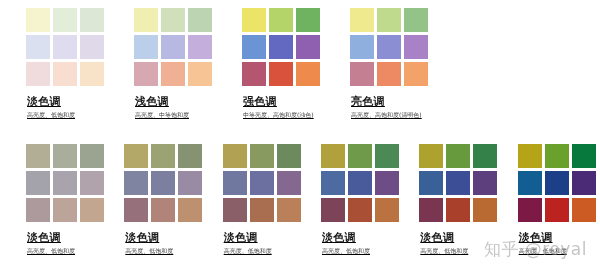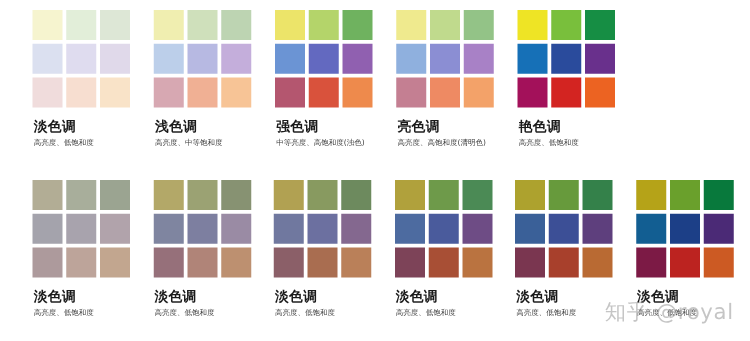--- a/index.html
+++ b/index.html
@@ -32,38 +32,39 @@
   }
   .row-top { top: 8px; }
   .row-bottom { top: 144px; }
 
   .palette {
     width: 92px;
     margin-left: 0;
     box-sizing: border-box;
   }
   .palette.first { margin-left: 26px; }
-  .palette:not(.first) { margin-left: 5px; }
+  .palette:not(.first) { margin-left: 16px; }
 
   .swatch-grid {
     display: grid;
     grid-template-columns: repeat(3, 24px);
     grid-template-rows: repeat(3, 24px);
     gap: 3px;
     width: 78px;
   }
   .swatch {
     width: 24px;
     height: 24px;
     display: block;
   }
 
   .label-block {
     margin-top: 9px;
     padding-left: 1px;
+    text-decoration: underline;
   }
   .label-title {
     font-size: 11px;
     font-weight: bold;
     color: #1a1a1a;
     line-height: 13px;
     letter-spacing: 0.3px;
     white-space: nowrap;
   }
   .label-sub {
@@ -161,37 +162,20 @@
         <span class="swatch" style="background-color: rgb(238, 138, 99);"></span>
         <span class="swatch" style="background-color: rgb(243, 162, 105);"></span>
       </div>
       <div class="label-block">
         <div class="label-title">亮色调</div>
         <div class="label-sub">高亮度、高饱和度(清明色)</div>
       </div>
     </div>
 
 
-    <div class="palette">
-      <div class="swatch-grid">
-        <span class="swatch" style="background-color: rgb(238, 228, 37);"></span>
-        <span class="swatch" style="background-color: rgb(121, 191, 60);"></span>
-        <span class="swatch" style="background-color: rgb(22, 142, 68);"></span>
-        <span class="swatch" style="background-color: rgb(22, 112, 183);"></span>
-        <span class="swatch" style="background-color: rgb(42, 75, 156);"></span>
-        <span class="swatch" style="background-color: rgb(105, 48, 140);"></span>
-        <span class="swatch" style="background-color: rgb(163, 17, 90);"></span>
-        <span class="swatch" style="background-color: rgb(211, 36, 33);"></span>
-        <span class="swatch" style="background-color: rgb(236, 99, 34);"></span>
-      </div>
-      <div class="label-block">
-        <div class="label-title">艳色调</div>
-        <div class="label-sub">高亮度、低饱和度</div>
-      </div>
-    </div>
 
   </div>
 
   <div class="palette-row row-bottom">
 
     <div class="palette first">
       <div class="swatch-grid">
         <span class="swatch" style="background-color: rgb(178, 173, 149);"></span>
         <span class="swatch" style="background-color: rgb(168, 174, 155);"></span>
         <span class="swatch" style="background-color: rgb(155, 164, 145);"></span>

